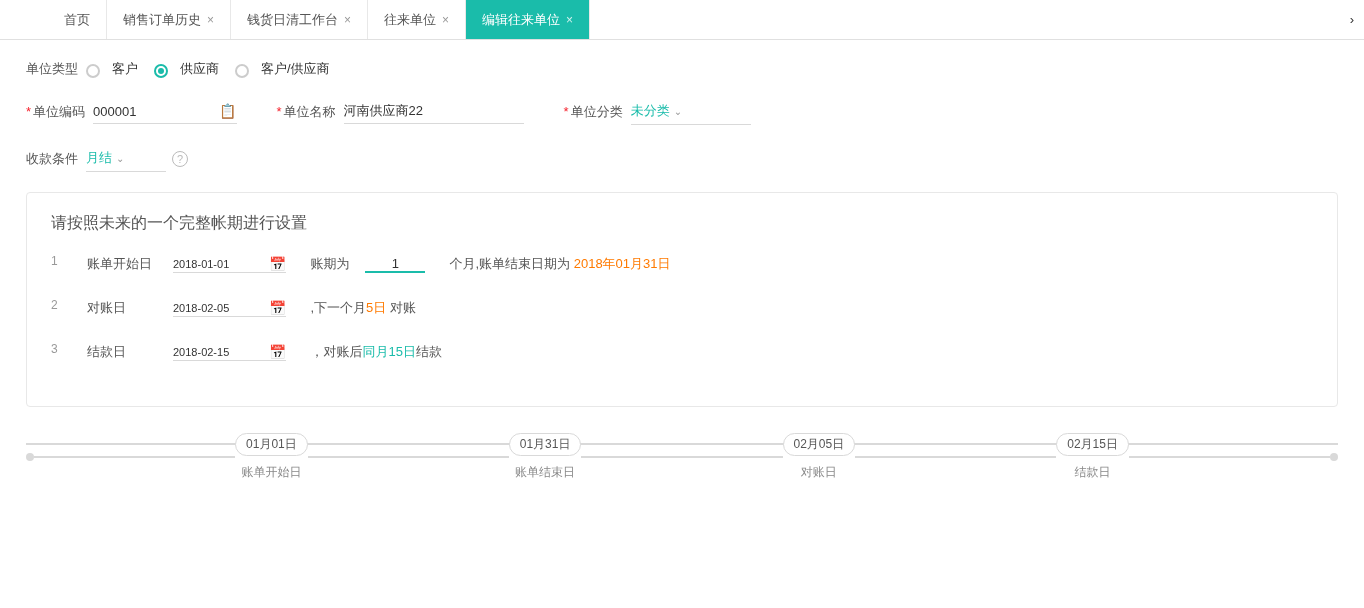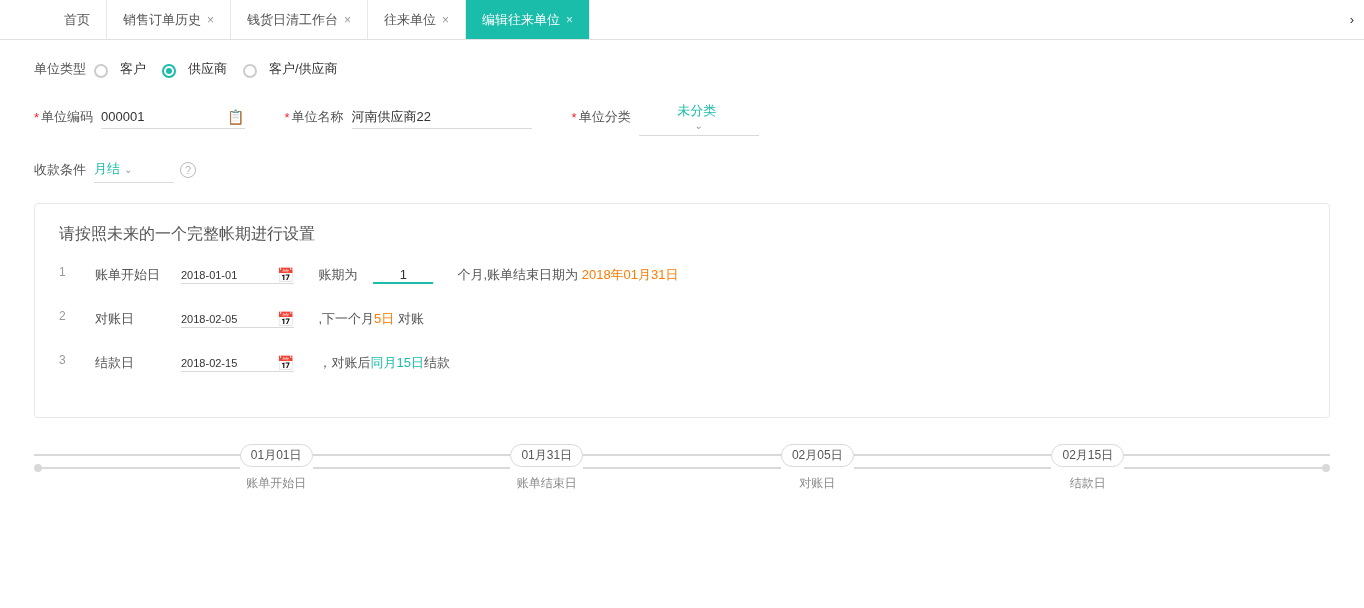--- a/index.html
+++ b/index.html
@@ -40,21 +40,21 @@
       display: flex;
       align-items: center;
       padding: 0 10px;
       cursor: pointer;
       margin-left: auto;
     }
 
     
     .main-content {
       background: #fff;
-      padding: 20px 34px;
+      padding: 20px 26px;
       min-height: calc(100vh - 40px);
     }
 
     
     .form-row {
       display: flex;
       align-items: center;
       margin-bottom: 20px;
       gap: 0;
     }
@@ -303,21 +303,21 @@
       margin-top: 8px;
     }
     .timeline-line-seg {
       flex: 1;
       height: 2px;
       background: #d9d9d9;
     }
 
     .unit-code-input { width: 120px; }
     .unit-name-input { width: 180px; }
-    .unit-class-select { min-width: 120px; flex-direction: column; }
+    .unit-class-select { min-width: 120px; }
   </style>
 </head>
 <body>
 
 <div class="tab-bar">
   <div class="tab">
     <span>首页</span>
   </div>
   <div class="tab">
     <span>销售订单历史</span>

